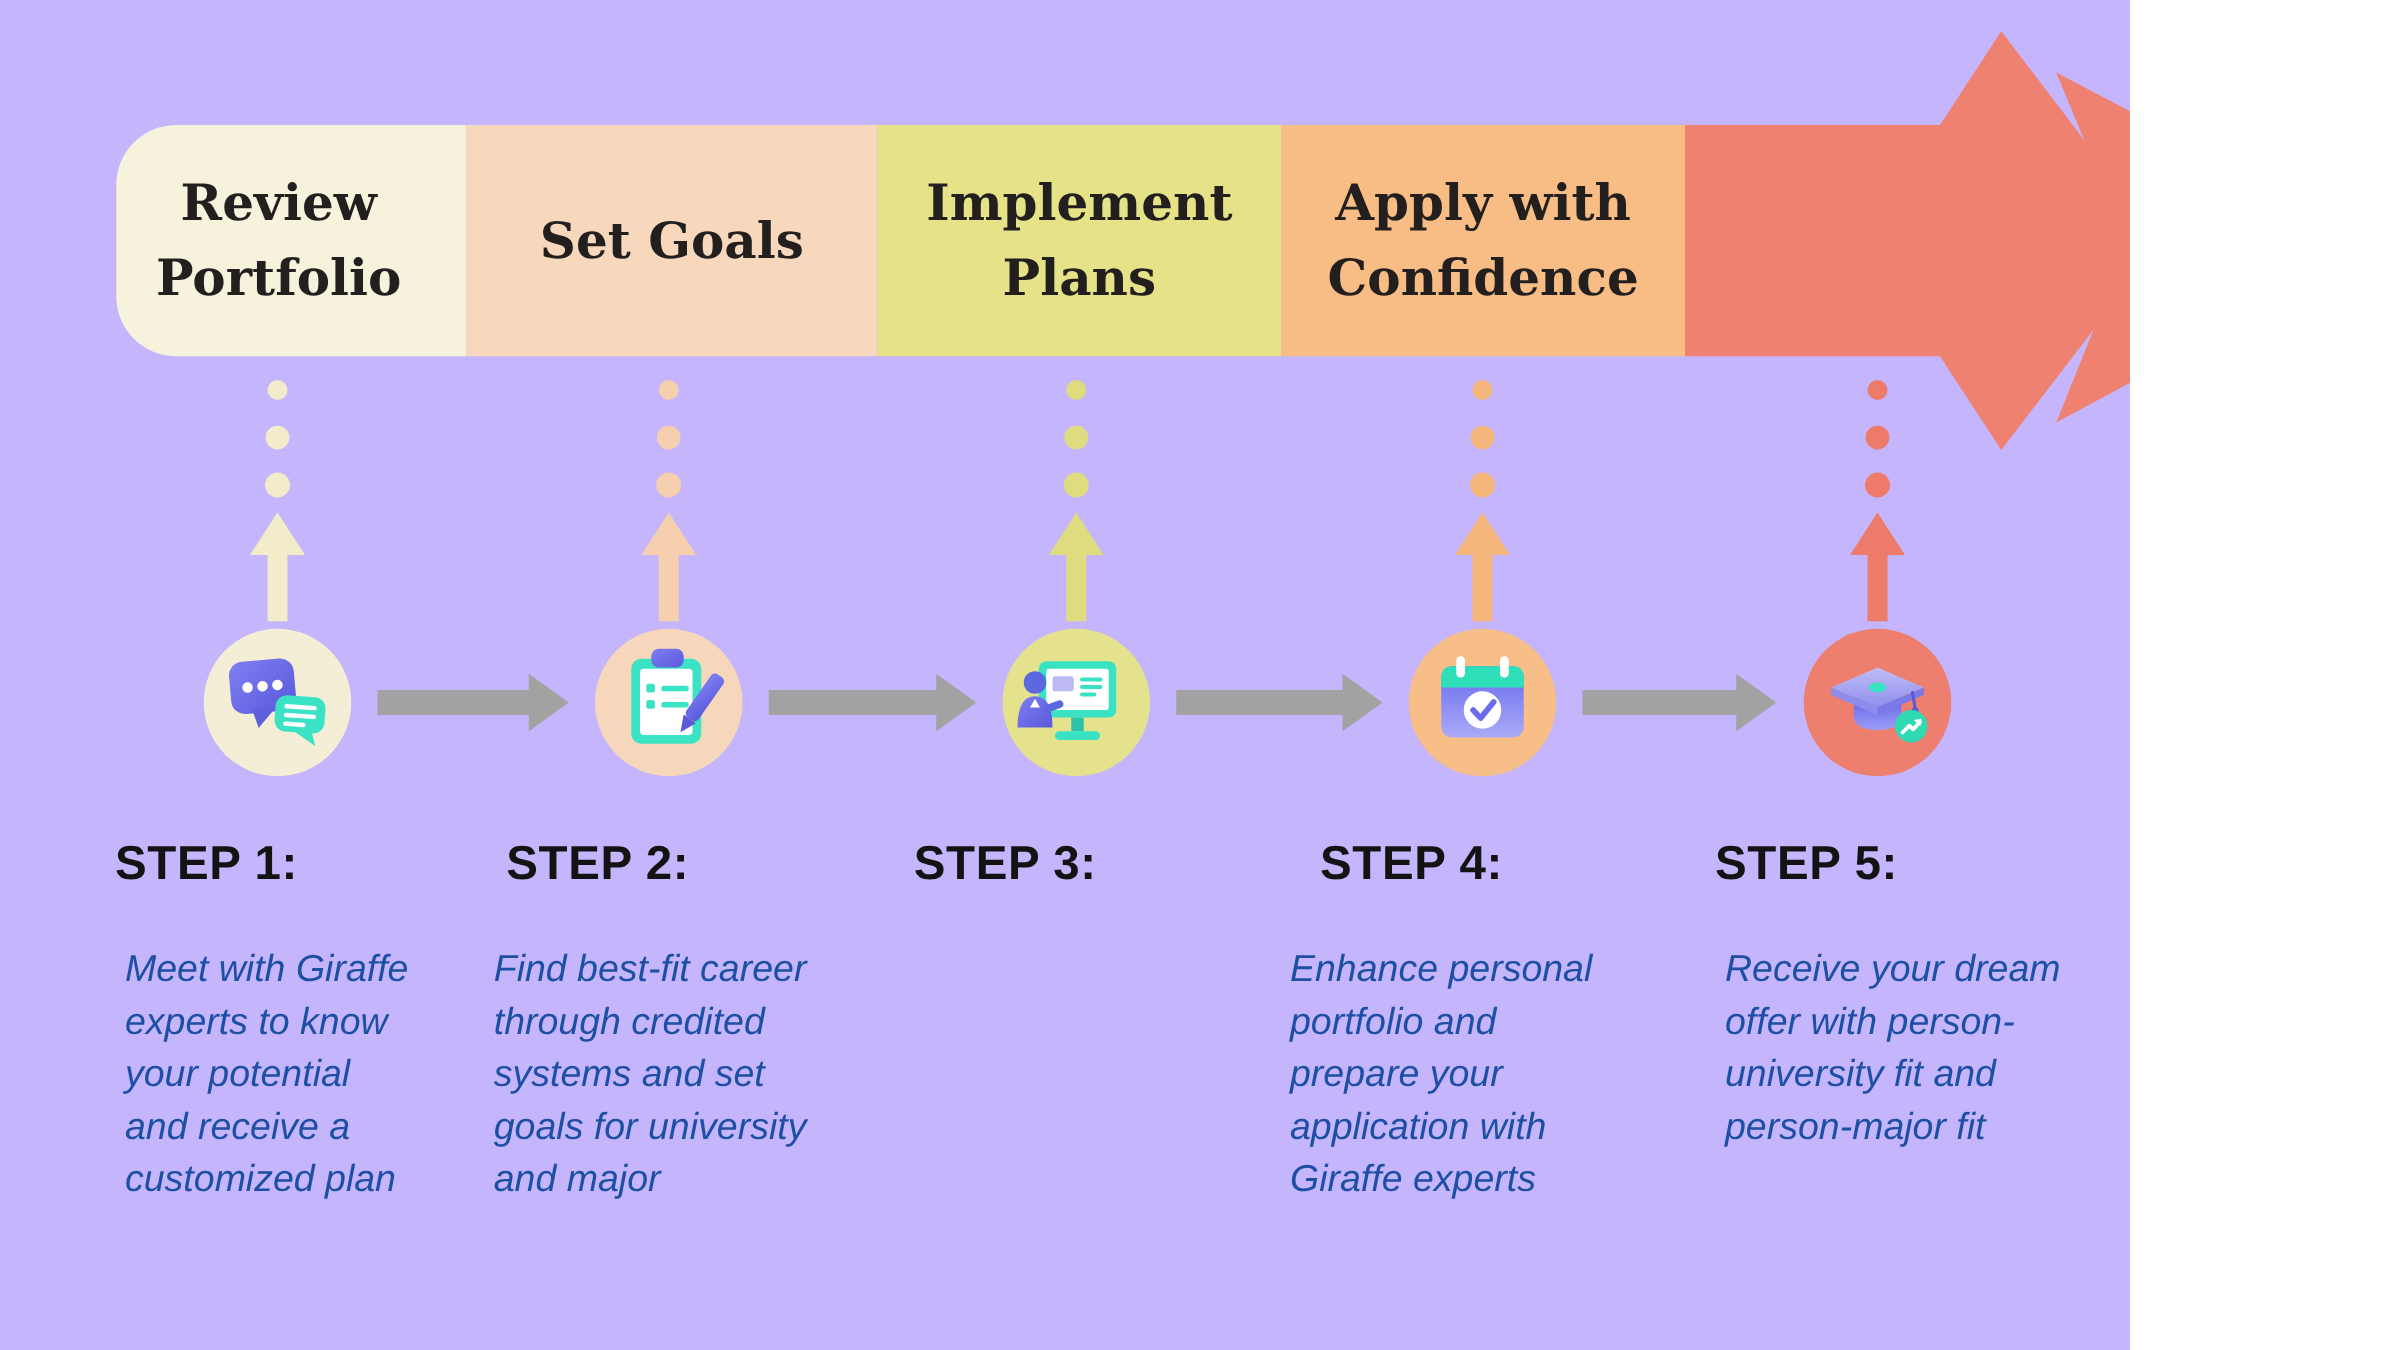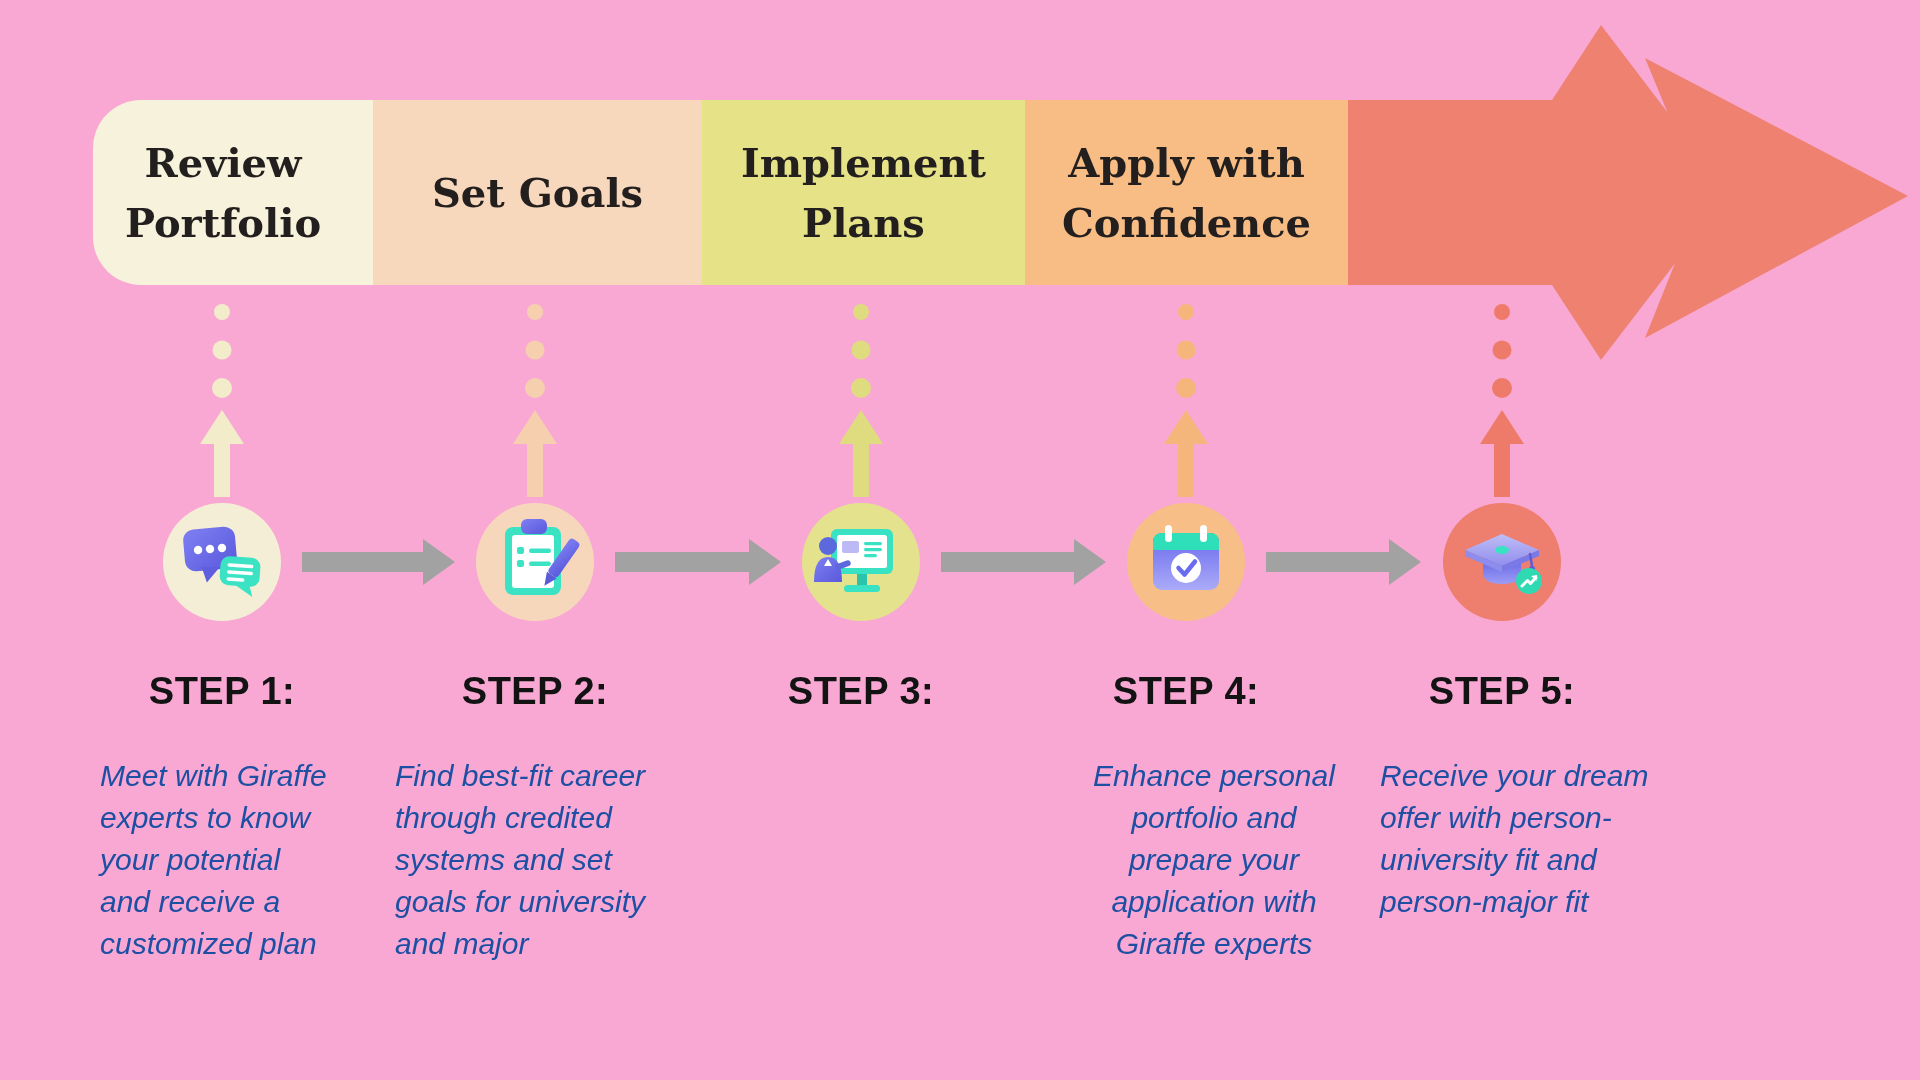--- a/index.html
+++ b/index.html
@@ -1,29 +1,29 @@
 <!DOCTYPE html>
 <html><head>
 <meta charset="utf-8">
 <style>
   html,body{margin:0;padding:0;background:#ffffff;}
   #stage{
-    position:relative;width:1920px;height:1080px;background:#f9a8d4;
+    position:relative;width:1704px;height:1080px;background:#c4b5fd;
     font-family:"Liberation Sans",sans-serif;overflow:hidden;
   }
   #gfx{position:absolute;left:0;top:0;}
   .seg-label{
     position:absolute;top:100px;height:185px;
     display:flex;align-items:center;justify-content:center;
     text-align:center;white-space:pre-line;
     font-family:"DejaVu Serif","Liberation Serif",serif;
     font-weight:700;font-size:40px;line-height:60px;color:#231f1e;
   }
   .step-label{
-    position:absolute;top:670px;width:260px;text-align:center;
+    position:absolute;top:670px;width:260px;
     font-weight:700;font-size:38px;color:#131313;letter-spacing:.5px;
   }
   .desc{
     position:absolute;top:755px;width:300px;text-align:left;white-space:pre-line;
     font-size:30px;line-height:42px;color:#1d4fa3;font-style:italic;
   }
 </style>
 </head>
 <body>
 
@@ -189,21 +189,21 @@
   <div class="desc" style="left:100px;">Meet with Giraffe
 experts to know
 your potential
 and receive a
 customized plan</div>
   <div class="desc" style="left:395px;">Find best-fit career
 through credited
 systems and set
 goals for university
 and major</div>
-  <div class="desc" style="left:1064px;text-align:center;">Enhance personal
+  <div class="desc" style="left:1032px;">Enhance personal
 portfolio and
 prepare your
 application with
 Giraffe experts</div>
   <div class="desc" style="left:1380px;">Receive your dream
 offer with person-
 university fit and
 person-major fit</div>
 
 </div>

